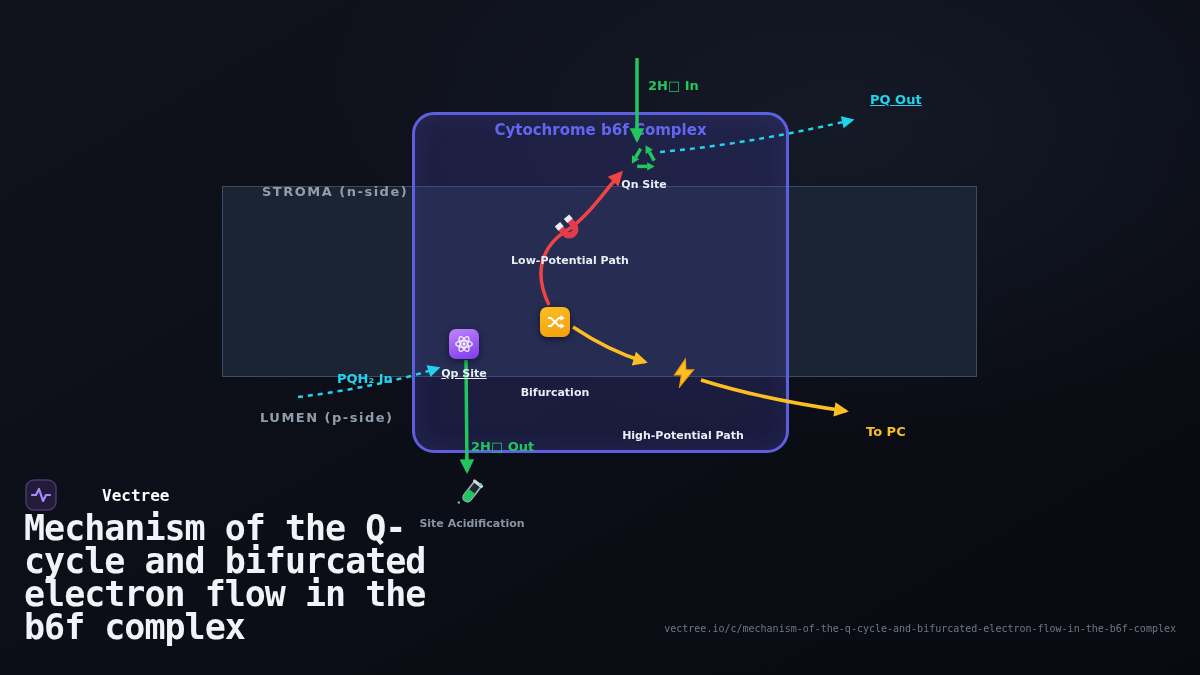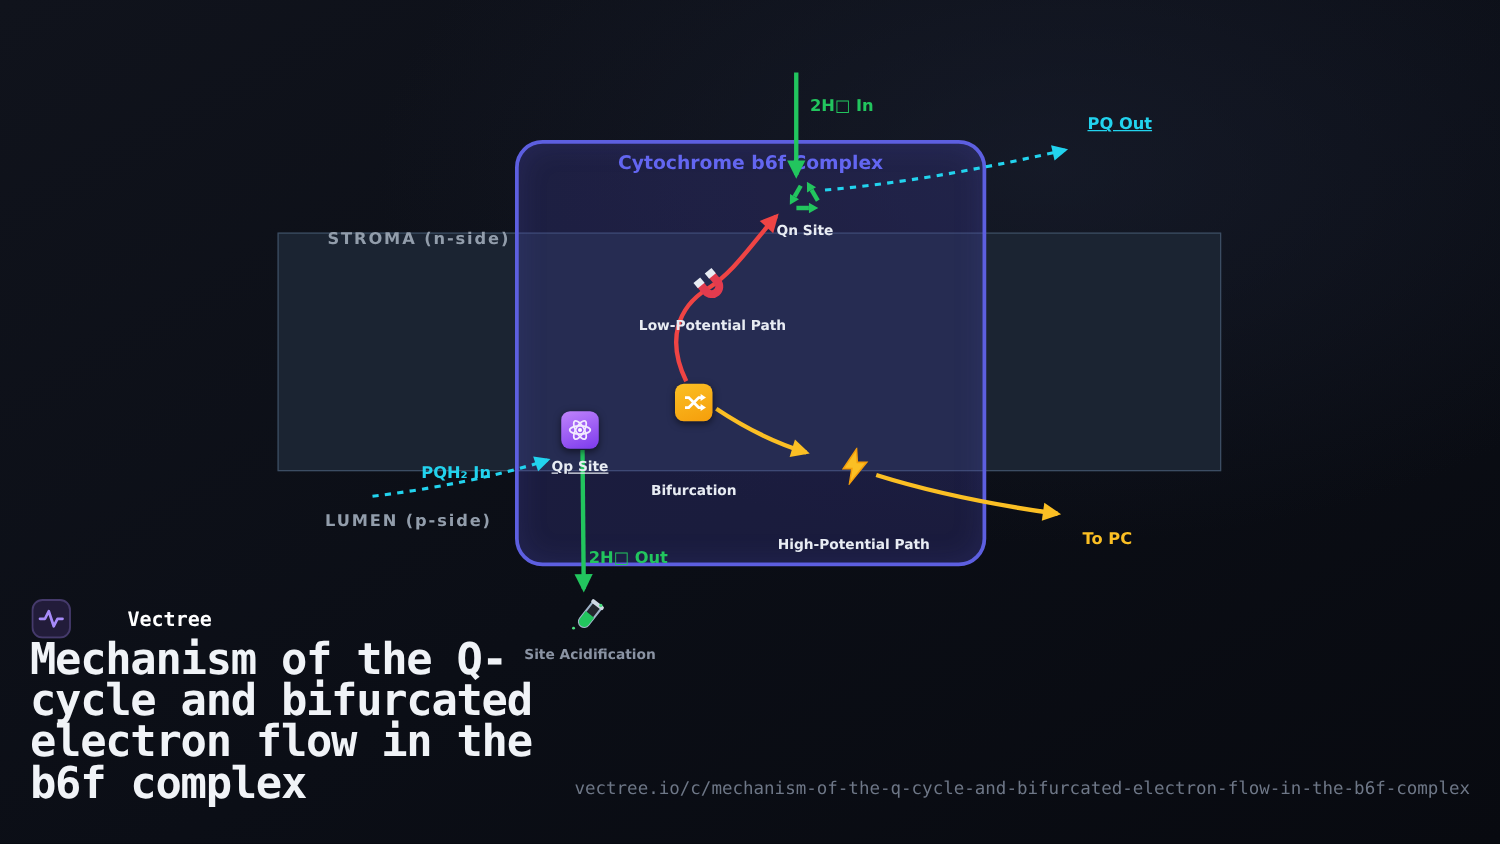--- a/index.html
+++ b/index.html
@@ -77,21 +77,21 @@
   }
   .heading {
     position: absolute; left: 24px; top: 512px; width: 500px;
     font-family: "DejaVu Sans Mono", "Liberation Mono", monospace;
     font-size: 35px; font-weight: bold; line-height: 33px;
     color: #f0f3f7; letter-spacing: -1px;
   }
   .footer-url {
     position: absolute; right: 24px; top: 623px;
     font-family: "DejaVu Sans Mono", "Liberation Mono", monospace;
-    font-size: 14px; color: #6e7787; text-align: right;
+    font-size: 10px; color: #6e7787; text-align: right;
   }
 </style>
 </head>
 <body>
 
 <div class="canvas">
 
   <div class="membrane"></div>
   <div class="side-label stroma">STROMA (n-side)</div>
   <div class="side-label lumen">LUMEN (p-side)</div>

